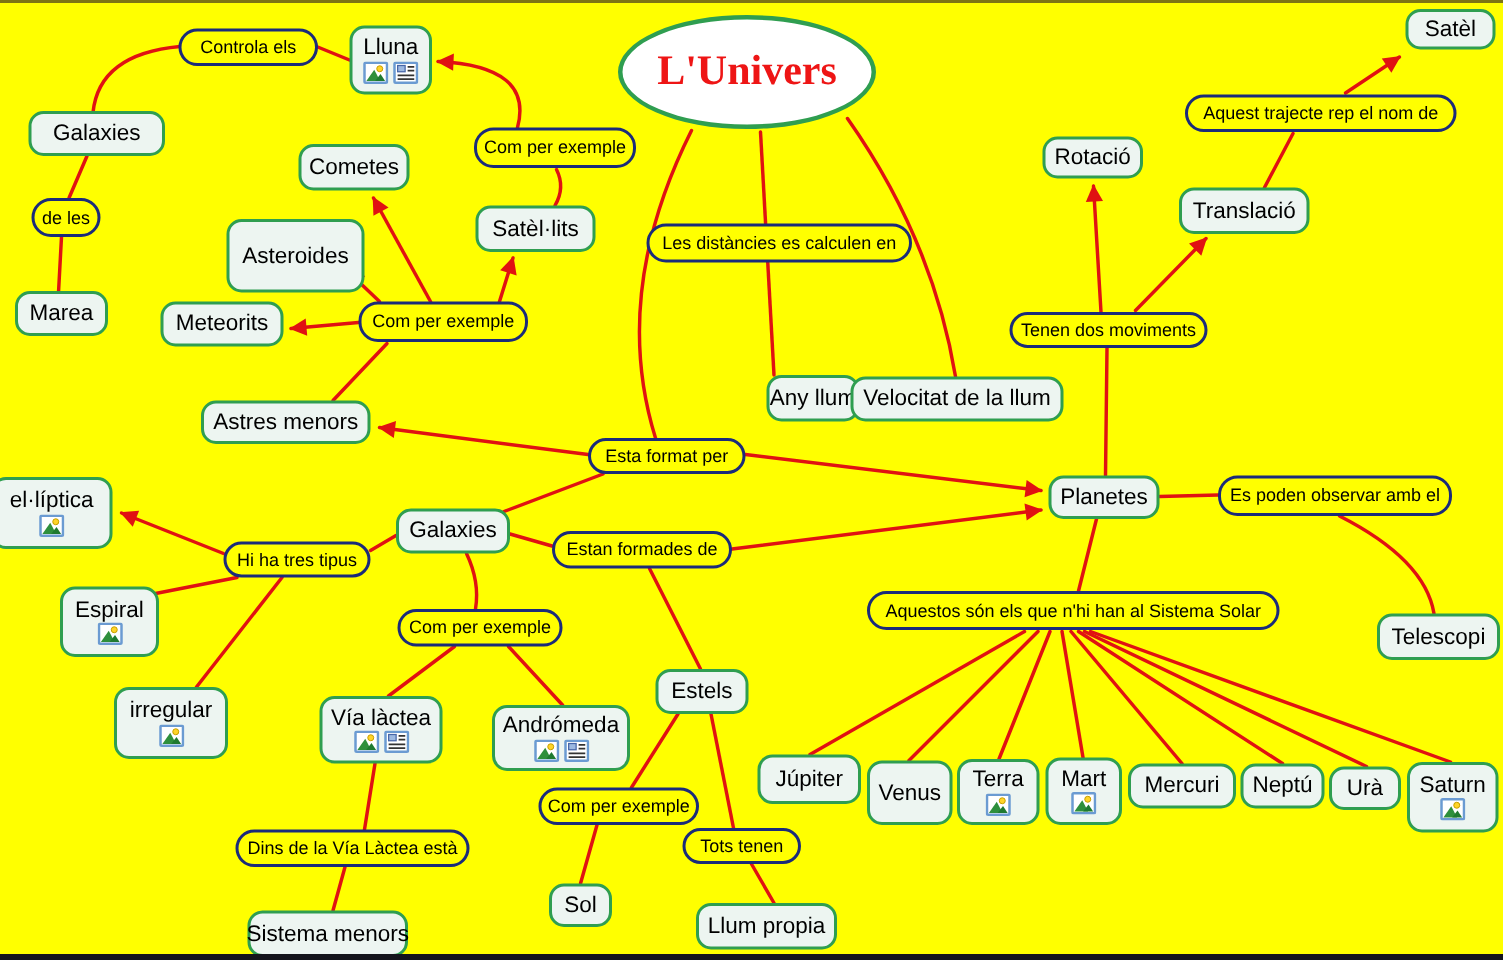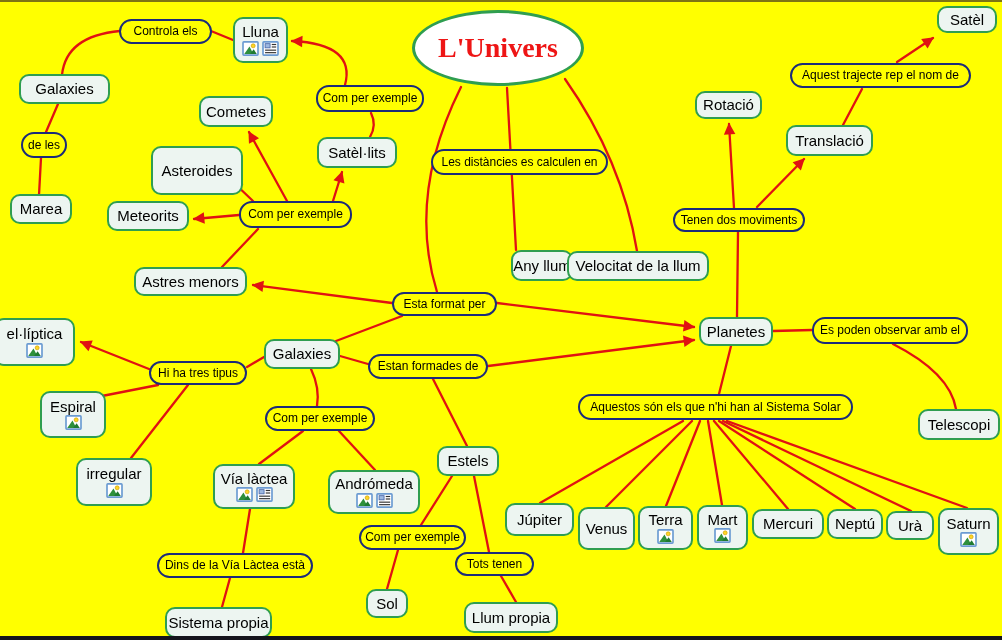--- a/index.html
+++ b/index.html
@@ -300,21 +300,21 @@
       <div class="node link" style="left: 359px; top: 525px; width: 107px; height: 25px;">
         <span class="lbl">Com per exemple</span>
       </div>
       <div class="node link" style="left: 455px; top: 552px; width: 79px; height: 24px;">
         <span class="lbl">Tots tenen</span>
       </div>
       <div class="node link" style="left: 157px; top: 553px; width: 156px; height: 25px;">
         <span class="lbl">Dins de la Vía Làctea està</span>
       </div>
       <div class="node concept" style="left: 165px; top: 607px; width: 107px; height: 31px;">
-        <span class="lbl">Sistema propia</span>
+        <span class="lbl">Sistema menors</span>
       </div>
       <div class="node concept" style="left: 366px; top: 589px; width: 42px; height: 29px;">
         <span class="lbl">Sol</span>
       </div>
       <div class="node concept" style="left: 464px; top: 602px; width: 94px; height: 31px;">
         <span class="lbl">Llum propia</span>
       </div>
       <div class="node concept" style="left: 505px; top: 503px; width: 69px; height: 33px;">
         <span class="lbl">Júpiter</span>
       </div>

